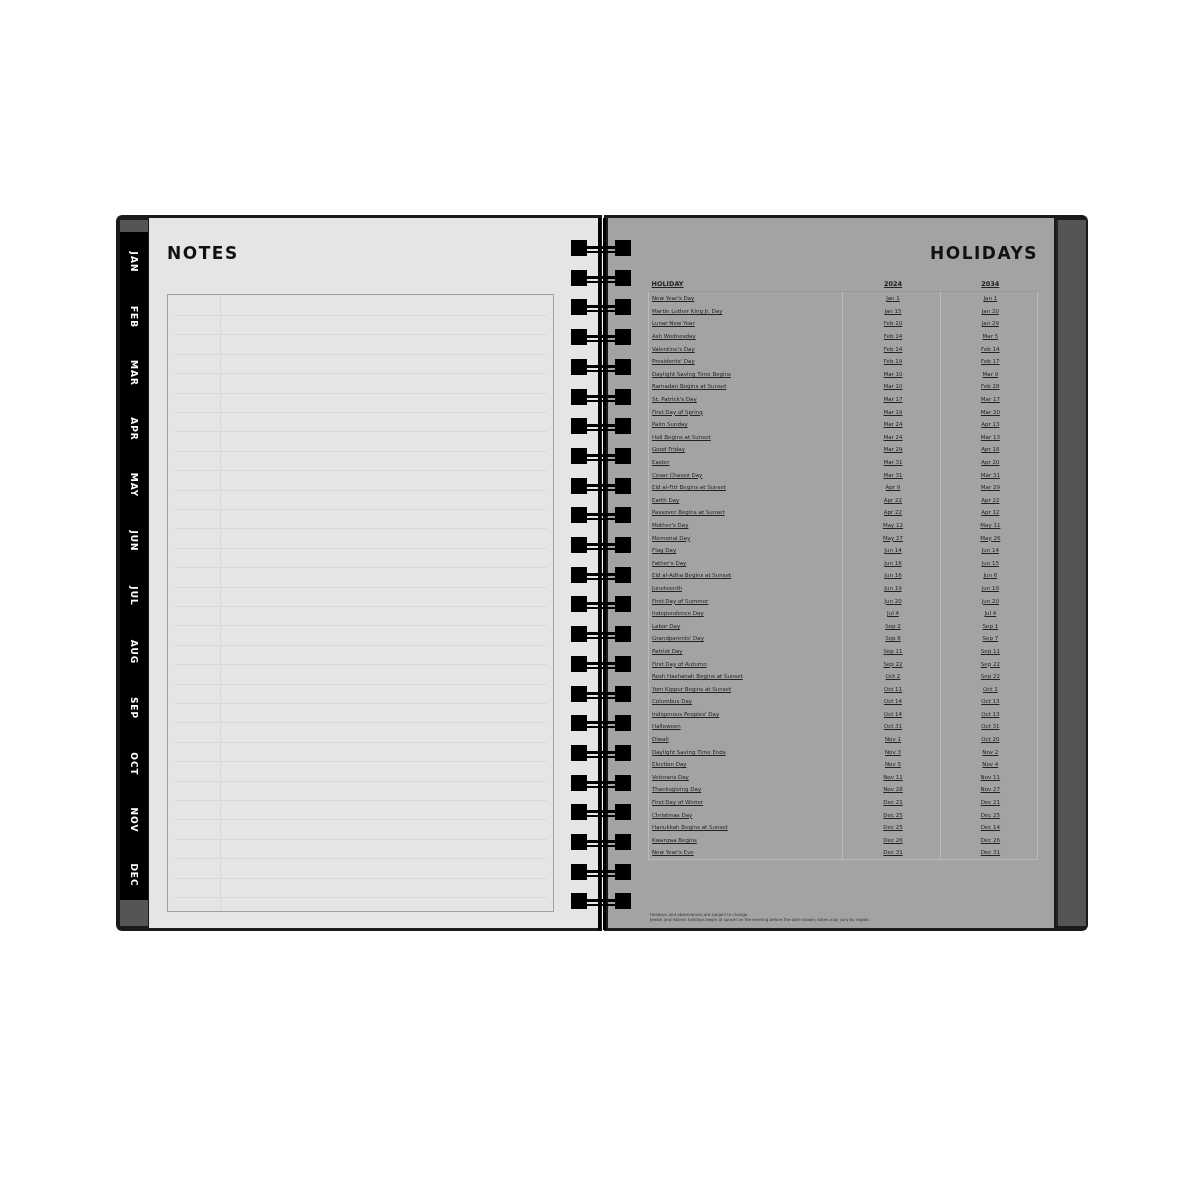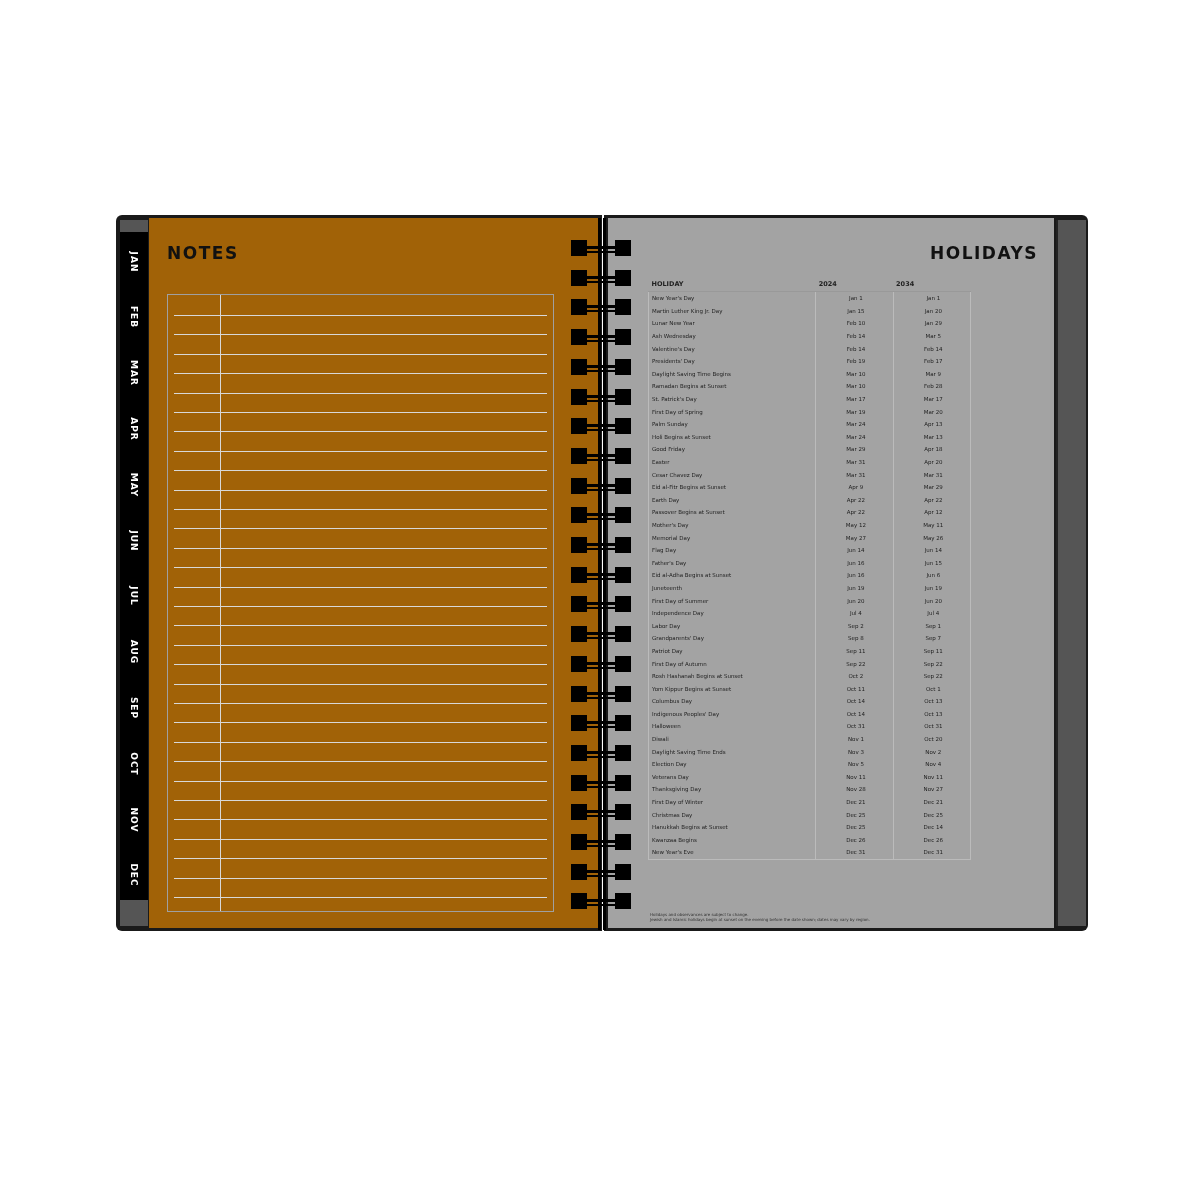--- a/index.html
+++ b/index.html
@@ -6,34 +6,34 @@
   body { width:1200px; height:1200px; position:relative; overflow:hidden; font-family:"DejaVu Sans", sans-serif; }
 
   
   .cover-left { position:absolute; left:116px; top:215px; width:486px; height:716px; background:#1a1a1a; border-radius:6px 0 0 6px; }
   .tab-strip { position:absolute; left:120px; top:220px; width:28px; height:706px; background:#000; }
   .tab-top { position:absolute; left:0; top:0; width:28px; height:12px; background:#555; }
   .tab-bottom { position:absolute; left:0; bottom:0; width:28px; height:26px; background:#555; }
   .tab { position:absolute; left:0; width:28px; height:55px; display:flex; align-items:center; justify-content:center; }
   .tab span { transform:rotate(90deg); color:#fff; font-size:9px; font-weight:bold; letter-spacing:1px; white-space:nowrap; }
 
-  .page-left { position:absolute; left:149px; top:218px; width:449px; height:710px; background:#a16207; }
+  .page-left { position:absolute; left:149px; top:218px; width:449px; height:710px; background:#e5e5e5; }
   .page-title { position:absolute; font-weight:bold; font-size:17px; letter-spacing:1.5px; color:#111; }
   .notes-box { position:absolute; left:18px; top:76px; width:385px; height:616px; border:1px solid #a0a0a0; }
   .notes-line { position:absolute; left:6px; right:6px; height:1px; background:#d8d8d8; }
   .notes-margin { position:absolute; left:52px; top:0; bottom:0; width:1px; background:#d8d8d8; }
 
   
   .cover-right { position:absolute; left:604px; top:215px; width:484px; height:716px; background:#1a1a1a; border-radius:0 6px 6px 0; }
   .edge-right { position:absolute; left:1056px; top:220px; width:28px; height:706px; background:#555; border-left:2px solid #222; }
   .page-right { position:absolute; left:608px; top:218px; width:446px; height:710px; background:#a3a3a3; }
 
-  .hol-table { position:absolute; left:40px; top:62px; width:323px; border-collapse:collapse; font-size:5.5px; color:#222; }
+  .hol-table { position:absolute; left:40px; top:62px; width:390px; border-collapse:collapse; font-size:5.5px; color:#222;text-decoration:underline; }
   .hol-table th { font-size:6.5px; font-weight:bold; text-align:left; padding:0 0 3px 3px; border-bottom:1px solid #999; }
-  .hol-table th.c { text-align:left; }
+  .hol-table th.c { text-align:center; }
   .hol-table td { height:12.6px; padding:0 0 0 3px; white-space:nowrap; overflow:hidden; }
   .hol-table td.c { text-align:center; border-left:1px solid #bbb; }
   .hol-table tbody { border:1px solid #bbb; }
   .footnote { position:absolute; left:42px; top:694px; font-size:4px; color:#333; line-height:5px; width:390px; }
 
   
   .spiral { position:absolute; left:568px; top:240px; width:66px; height:676px; }
   .ring { position:absolute; left:0; width:66px; height:16px; }
   .ring .l { position:absolute; left:3px; top:0; width:16px; height:16px; background:#000; }
   .ring .r { position:absolute; right:3px; top:0; width:16px; height:16px; background:#000; }

